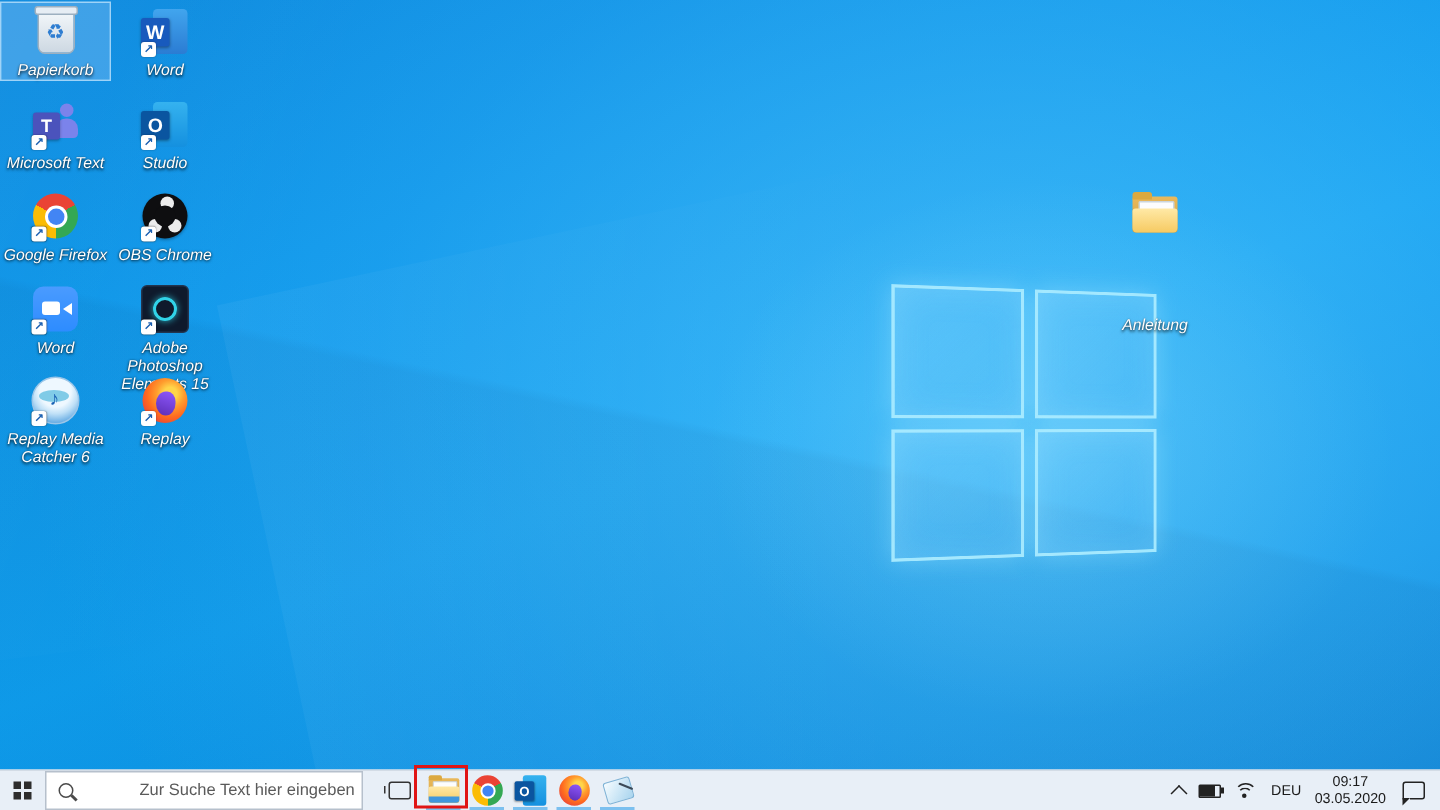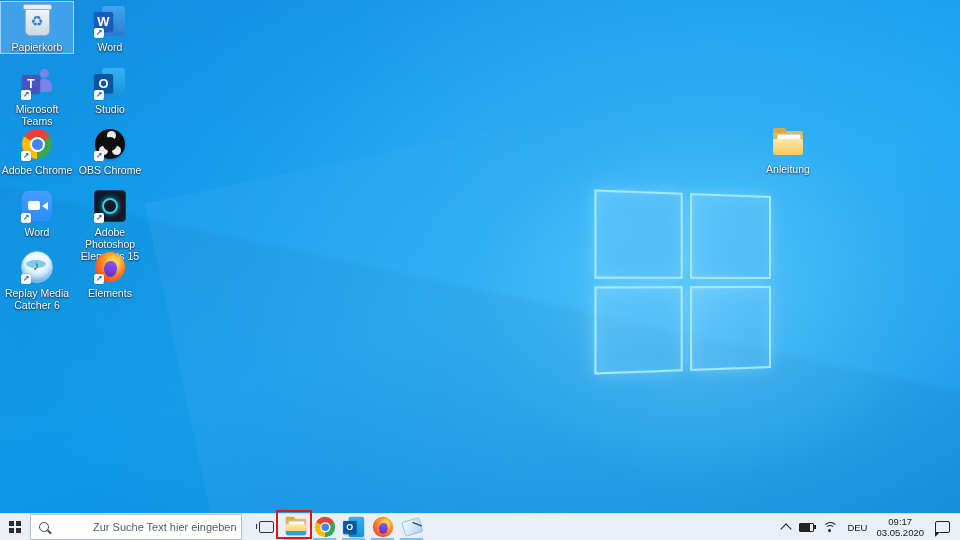--- a/index.html
+++ b/index.html
@@ -38,21 +38,21 @@
     box-shadow:0 0 14px rgba(150,225,255,.45), inset 0 0 20px rgba(175,232,255,.22);
   }
 
   
   .desk-grid{position:absolute;left:1px;top:2px;display:grid;
     grid-template-columns:73px 73px;grid-auto-rows:61.5px;align-items:start;}
   .desk-item{width:72px;display:flex;flex-direction:column;align-items:center;padding-top:2px;box-sizing:border-box;}
   .desk-item.selected{background:rgba(125,188,242,.42);outline:1px solid rgba(175,218,250,.9);}
   .ico{position:relative;width:34px;height:34px;display:flex;align-items:center;justify-content:center;flex:none;}
   .lbl{margin-top:3px;font-size:10.5px;line-height:1.18;color:#fff;text-align:center;
-    text-shadow:0 1px 2px rgba(0,0,0,.75),0 0 1px rgba(0,0,0,.5);max-width:72px;}
+    text-shadow:0 1px 2px rgba(0,0,0,.75),0 0 1px rgba(0,0,0,.5);max-width:72px;font-style:italic;}
   .arrow-badge{position:absolute;left:1px;bottom:0;width:10px;height:10px;background:#fff;border-radius:2px;
     box-shadow:0 0 1px rgba(0,0,0,.5);font-size:8px;line-height:10px;color:#1b5fb0;text-align:center;font-weight:bold;}
 
   
   .g-bin{width:23px;height:28px;background:linear-gradient(180deg,#f4f8fb,#cdd8e2);
     border:1px solid #9db0c0;border-radius:3px 3px 5px 5px;display:flex;align-items:center;justify-content:center;position:relative;}
   .g-bin::before{content:'';position:absolute;top:-3px;left:-3px;right:-3px;height:4px;background:#e6edf4;border:1px solid #9db0c0;border-radius:2px;}
   .bin-sym{font-size:14px;color:#2e7dd1;line-height:1;position:relative;}
 
   .g-doc{position:relative;width:32px;height:30px;}
@@ -186,41 +186,41 @@
       </div>
       <div class="desk-item">
         <div class="ico">
           <div class="g-teams">
             <i class="t-head"></i>
             <i class="t-body"></i>
             <i class="t-tile">T</i>
           </div>
           <span class="arrow-badge">↗</span>
         </div>
-        <div class="lbl">Microsoft Teams</div>
+        <div class="lbl">Microsoft Text</div>
       </div>
       <div class="desk-item">
         <div class="ico">
           <div class="g-doc">
             <i class="doc-right doc-outlook"></i>
             <i class="doc-tile tile-outlook">O</i>
           </div>
           <span class="arrow-badge">↗</span>
         </div>
         <div class="lbl">Studio</div>
       </div>
       <div class="desk-item">
         <div class="ico">
           <div class="g-chrome">
             <i class="c-white"></i>
             <i class="c-blue"></i>
           </div>
           <span class="arrow-badge">↗</span>
         </div>
-        <div class="lbl">Adobe Chrome</div>
+        <div class="lbl">Google Firefox</div>
       </div>
       <div class="desk-item">
         <div class="ico">
           <div class="g-obs">
             <i class="ob b1"></i>
             <i class="ob b2"></i>
             <i class="ob b3"></i>
             <i class="ob-c"></i>
           </div>
           <span class="arrow-badge">↗</span>
@@ -256,24 +256,24 @@
         </div>
         <div class="lbl">Replay Media Catcher 6</div>
       </div>
       <div class="desk-item">
         <div class="ico">
           <div class="g-ffx">
             <i class="f-core"></i>
           </div>
           <span class="arrow-badge">↗</span>
         </div>
-        <div class="lbl">Elements</div>
+        <div class="lbl">Replay</div>
       </div>
     </div>
-    <div class="desk-item" style="position: absolute; left: 752px; top: 124px;">
+    <div class="desk-item" style="position: absolute; left: 734px; top: 124px; gap: 48px;">
       <div class="ico">
         <div class="g-folder">
           <i class="fd-back"></i>
           <i class="fd-paper"></i>
           <i class="fd-front"></i>
         </div>
       </div>
       <div class="lbl">Anleitung</div>
     </div>
   </div>

